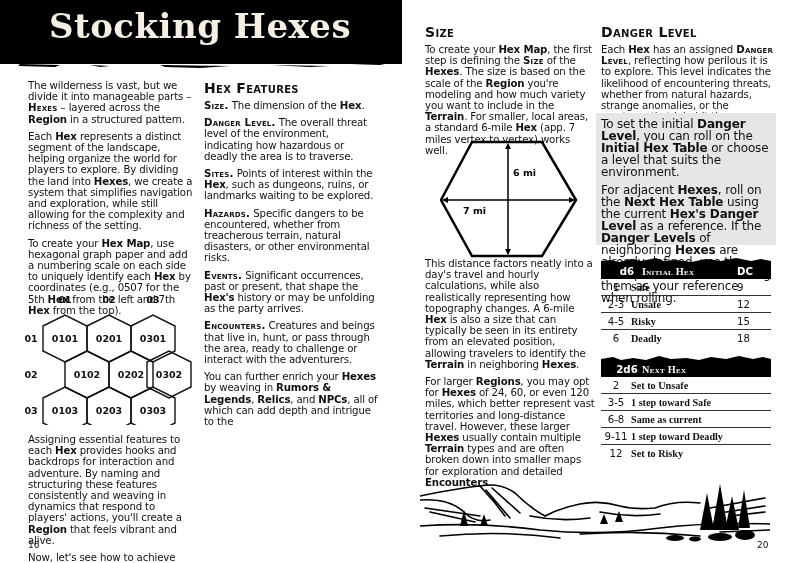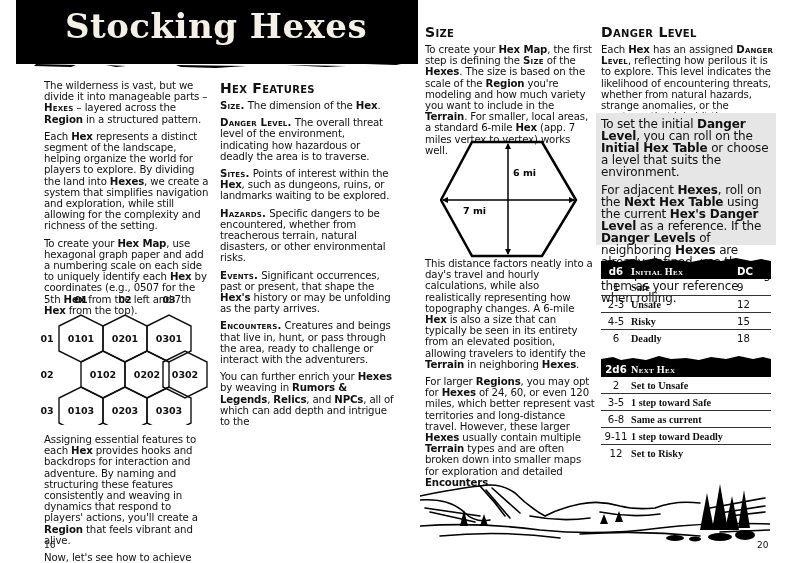--- a/index.html
+++ b/index.html
@@ -1,19 +1,19 @@
 <!DOCTYPE html>
 <html><head>
 <meta charset="utf-8">
 <style>
   * { margin:0; padding:0; box-sizing:border-box; }
   html, body { width:794px; height:563px; background:#fff; overflow:hidden; }
   body { font-family:"DejaVu Sans", sans-serif; color:#111; position:relative; }
   .page { position:absolute; top:0; height:563px; background:#fff; }
-  .page.left { left:16px; width:397px;padding-left:8px; }
+  .page.left { left:0; width:397px;padding-left:8px; }
 
   .banner { position:absolute; left:0; top:0; width:402px; height:64px; background:#000; }
   .banner-edge { position:absolute; left:0; top:52px; width:402px; height:20px; }
   .banner-title { position:absolute; left:0; top:6px; width:400px; text-align:center;
     font-family:"DejaVu Serif", serif; font-weight:bold; color:#f4f0e6; font-size:34px; letter-spacing:0.5px; }
 
   .col { position:absolute; font-size:10.2px; line-height:11.2px; letter-spacing:-0.15px; }
   .col p { margin-bottom:6px; }
   .col b { font-weight:bold; }
   .sc { font-variant:small-caps; font-weight:900; letter-spacing:0.2px; }
@@ -28,21 +28,21 @@
   .hexgrid svg text { font-family:"DejaVu Sans", sans-serif; font-weight:bold; font-size:9.5px; }
 
   .sizehex { position:absolute; left:440px; top:138px; width:140px; height:120px; }
   .sizehex text { font-family:"DejaVu Sans", sans-serif; font-weight:bold; font-size:9.5px; }
 
   .graybox { position:absolute; left:596px; top:113px; width:180px; height:132px; background:#e6e6e6; }
   .graybox-inner { position:absolute; left:601px; top:118px; width:172px; font-size:12px; line-height:12px; letter-spacing:-0.15px; }
   .graybox-inner p { margin-bottom:6px; }
 
   .table { position:absolute; left:601px; width:170px; font-size:10.2px; }
-  .table .thead { background:#000; color:#fff; height:16px; display:flex; align-items:center; font-weight:900; }
+  .table .thead { background:#000; color:#fff; height:16px; display:flex; align-items:center; font-weight:900;padding-left:11px; }
   .table .tedge { position:absolute; left:0; top:-7px; width:170px; height:9px; }
   .table .row { display:flex; align-items:center; height:17px; border-bottom:1px solid #333; }
   .table .row:last-child { border-bottom:none; }
   .c-die { width:30px; text-align:center; }
   .c-res { flex:1; font-weight:bold;font-family:Liberation Serif, serif; }
   .c-dc { width:34px; text-align:left; }
   .thead .c-res { font-variant:small-caps; letter-spacing:0.3px; }
 
   .pagenum { position:absolute; font-size:9px; top:540px; }
   .landscape { position:absolute; left:420px; top:478px; width:350px; height:70px; }

